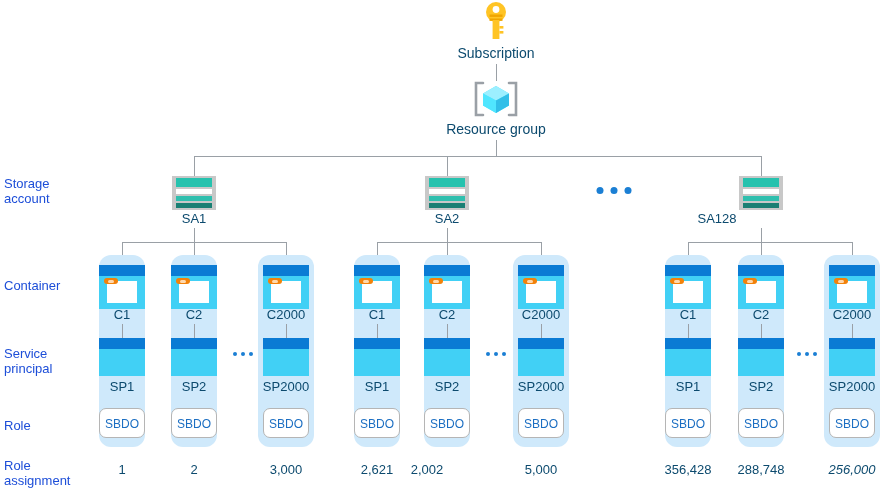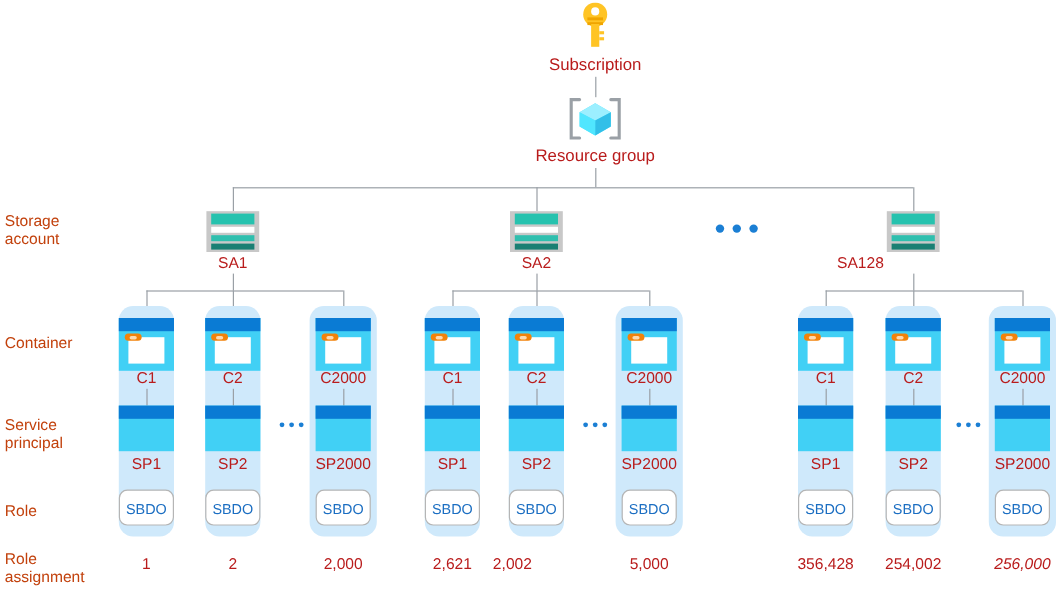--- a/index.html
+++ b/index.html
@@ -11,28 +11,28 @@
     position: relative;
     width: 883px;
     height: 495px;
     background: #ffffff;
     font-family: "Liberation Sans", sans-serif;
     overflow: hidden;
   }
   .row-label {
     position: absolute;
     left: 4px;
-    color: #c2410c;
+    color: #1d4ed8;
     font-size: 13px;
     line-height: 15px;
     white-space: pre-line;
   }
   .node-label {
     position: absolute;
-    color: #b91c1c;
+    color: #0c4a6e;
     font-size: 13px;
     text-align: center;
     white-space: nowrap;
     transform: translateX(-50%);
   }
   .node-label.big { font-size: 14px; }
 
   
   .col-panel {
     position: absolute;
@@ -271,21 +271,21 @@
       <span></span>
       <span></span>
   </div>
 
   <div class="role-box" style="left:122px; top:408px;">SBDO</div>
   <div class="role-box" style="left:194px; top:408px;">SBDO</div>
   <div class="role-box" style="left:286px; top:408px;">SBDO</div>
 
   <div class="node-label" style="left:122px; top:462px;">1</div>
   <div class="node-label" style="left:194px; top:462px;">2</div>
-  <div class="node-label" style="left:286px; top:462px;">2,000</div>
+  <div class="node-label" style="left:286px; top:462px;">3,000</div>
 
   <div class="sa-icon" style="left:447px; top:176px;">
     <div class="bar b1"></div>
       <div class="bar b2"></div>
       <div class="bar b3"></div>
       <div class="bar b4"></div>
   </div>
   <div class="node-label" style="left:447px; top:211px;">SA2</div>
 
   <div class="line-v" style="left:447px; top:228px; height:14px;"></div>
@@ -426,16 +426,16 @@
     <span></span>
       <span></span>
       <span></span>
   </div>
 
   <div class="role-box" style="left:688px; top:408px;">SBDO</div>
   <div class="role-box" style="left:761px; top:408px;">SBDO</div>
   <div class="role-box" style="left:852px; top:408px;">SBDO</div>
 
   <div class="node-label" style="left:688px; top:462px;">356,428</div>
-  <div class="node-label" style="left:761px; top:462px;">254,002</div>
+  <div class="node-label" style="left:761px; top:462px;">288,748</div>
   <div class="node-label" style="left:852px; top:462px;font-style:italic;">256,000</div>
 
 </div>
 
 </body></html>

